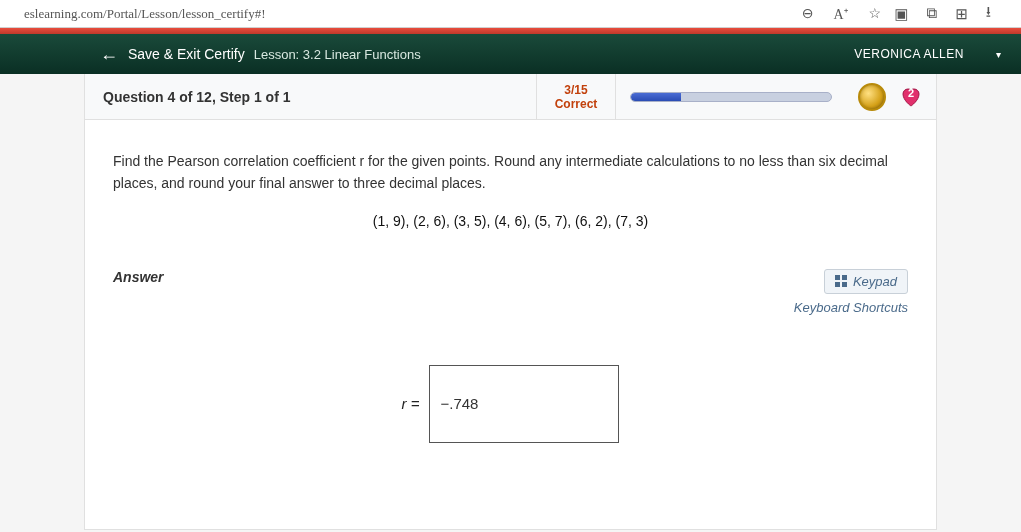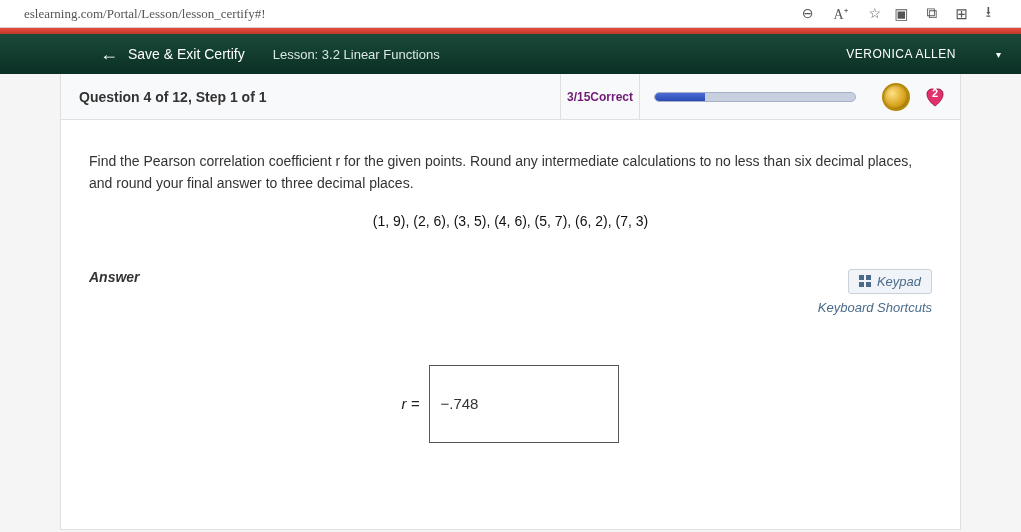--- a/index.html
+++ b/index.html
@@ -52,31 +52,31 @@
       height: 40px;
       display: flex;
       align-items: center;
       padding: 0 20px 0 100px;
       font-size: 14px;
     }
     .back-arrow {
       margin-right: 10px;
       font-size: 18px;
     }
-    .save-exit { font-weight: 500; margin-right: 28px; }
+    .save-exit { font-weight: 500; margin-right: 9px; }
     .lesson-label { color: #d8e8e0; font-size: 13px; }
     .user-name {
       margin-left: auto;
       font-size: 12px;
       letter-spacing: 0.5px;
-      margin-right: 40px;
+      margin-right: 32px;
     }
     .dropdown-caret { font-size: 10px; }
     .content-wrap {
-      padding: 0 60px;
+      padding: 0 84px;
     }
     .question-header {
       background: #f8f9fa;
       border: 1px solid #e0e0e0;
       border-top: none;
       display: flex;
       align-items: stretch;
       height: 46px;
     }
     .q-title {
@@ -86,25 +86,25 @@
       padding: 0 18px;
       font-size: 14px;
       font-weight: 700;
       color: #333;
     }
     .correct-box {
       border-left: 1px solid #e0e0e0;
       border-right: 1px solid #e0e0e0;
       width: 80px;
       display: flex;
-      flex-direction: row;
+      flex-direction: column;
       align-items: center;
       justify-content: center;
       font-size: 12px;
-      color: #701a75;
+      color: #c2410c;
       font-weight: 600;
     }
     .progress-cell {
       width: 230px;
       display: flex;
       align-items: center;
       padding: 0 14px;
     }
     .progress-outer {
       flex: 1;

